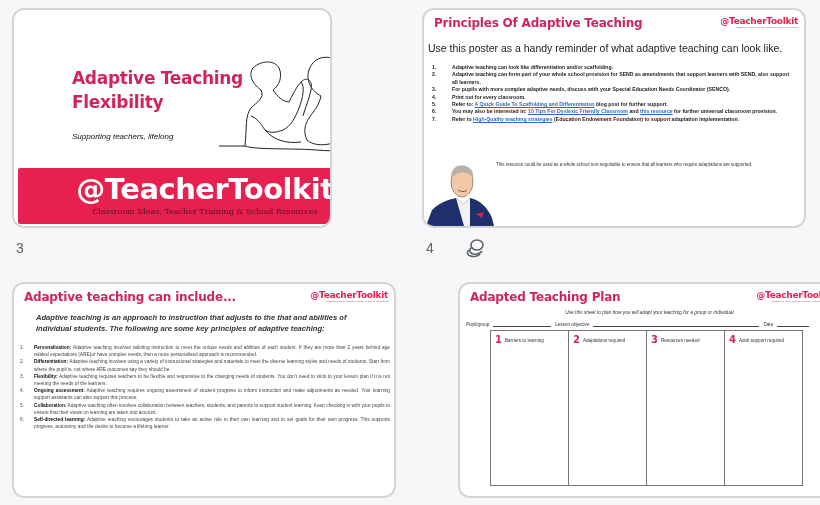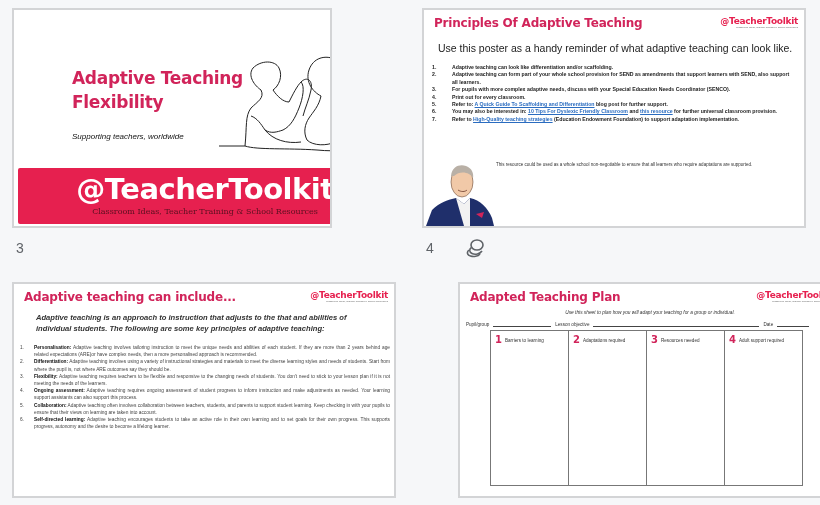--- a/index.html
+++ b/index.html
@@ -1,38 +1,38 @@
 <!DOCTYPE html>
 <html><head>
   <meta charset="utf-8">
   <style>
     * { box-sizing: border-box; margin: 0; padding: 0; }
     html, body { width: 820px; height: 505px; background: #f6f7f9; overflow: hidden; font-family: "Liberation Sans", sans-serif; }
     .grid { position: relative; width: 820px; height: 505px; }
     .card {
-      position: absolute; background: #fff; border: 2px solid #d3d4d6; border-radius: 0; overflow: hidden;
+      position: absolute; background: #fff; border: 2px solid #d3d4d6; border-radius: 12px; overflow: hidden;
     }
     .slide-num { position: absolute; font-size: 14px; color: #5f6368; font-family: "Liberation Sans", sans-serif; }
 
     
     #s3 { left: 12px; top: 8px; width: 320px; height: 220px; }
     #s3 .title { position: absolute; left: 58px; top: 56px; font-size: 17px; font-weight: bold; line-height: 24px; color: #d1245a; font-family: "DejaVu Sans", sans-serif; letter-spacing: -0.3px; }
     #s3 .sub { position: absolute; left: 58px; top: 122px; font-size: 8px; font-style: italic; color: #111; }
     #s3 .art { position: absolute; left: 203px; top: 36px; width: 160px; height: 118px; }
     #s3 .banner { position: absolute; left: 4px; top: 158px; width: 374px; height: 56px; background: #e6204f; border-radius: 2px; text-align: center; }
     #s3 .banner .big { font-size: 29px; font-weight: bold; color: #fff; line-height: 34px; margin-top: 4px; letter-spacing: -0.5px; font-family: "DejaVu Sans", sans-serif; }
     #s3 .banner .tag { font-size: 8px; color: #5a1020; line-height: 12px; font-family: "DejaVu Serif", serif; }
 
     
     #s4 { left: 422px; top: 8px; width: 384px; height: 220px; }
     .hdr-title { position: absolute; left: 10px; top: 6px; font-size: 12px; font-weight: bold; color: #d1245a; font-family: "DejaVu Sans", sans-serif; letter-spacing: -0.2px; }
     .hdr-logo { position: absolute; right: 6px; top: 6px; text-align: right; }
     .hdr-logo .l1 { font-size: 9px; font-weight: bold; color: #e6204f; font-family: "DejaVu Sans", sans-serif; letter-spacing: -0.3px; line-height: 10px; }
     .hdr-logo .l2 { font-size: 2.5px; color: #666; line-height: 4px; }
-    #s4 .lead { position: absolute; left: 14px; top: 32px; font-size: 10.5px; color: #222; }
+    #s4 .lead { position: absolute; left: 4px; top: 32px; font-size: 10.5px; color: #222; }
     #s4 ol { position: absolute; left: 8px; top: 54px; width: 362px; list-style: none; font-size: 5.2px; line-height: 7.4px; color: #222; font-weight: bold; }
     #s4 ol li { display: flex; }
     #s4 ol li .n { width: 20px; flex: none; }
     #s4 a { color: #2a6cc0; text-decoration: underline; }
     #s4 .person { position: absolute; left: 2px; top: 148px; width: 90px; height: 68px; }
     #s4 .note { position: absolute; left: 72px; top: 152px; width: 300px; font-size: 4.5px; line-height: 6.5px; color: #333; }
     .icon-collab { position: absolute; left: 464px; top: 238px; width: 22px; height: 20px; }
 
     
     #s5 { left: 12px; top: 282px; width: 384px; height: 216px; }
@@ -56,21 +56,21 @@
 </head>
 <body>
 
 <div class="grid">
 
   <div class="card" id="s3">
     <div class="title">
       <div>Adaptive Teaching</div>
       <div>Flexibility</div>
     </div>
-    <div class="sub">Supporting teachers, worldwide</div>
+    <div class="sub">Supporting teachers, lifelong</div>
     <svg class="art" viewBox="0 0 160 118" fill="none" stroke="#222" stroke-width="1">
       <path d="M2 100 L28 100 C30 80 28 70 34 62 C40 56 48 52 44 44 C38 40 30 30 36 22 C44 14 58 14 62 22 C66 30 62 40 56 44 C60 50 66 56 72 56 C76 48 80 40 84 36 C88 40 86 52 82 62 C78 72 74 80 66 84 C60 86 54 88 48 84 C44 78 40 72 34 70"></path>
       <path d="M28 100 C40 104 70 102 100 104 C120 106 140 104 156 100 C158 90 152 80 148 72 C142 62 130 60 122 66 C116 56 118 48 126 42 C132 34 130 20 120 14 C108 8 96 12 92 24 C88 36 96 46 104 50 C102 60 96 66 92 72 C88 78 86 86 90 94 C96 100 110 100 118 96"></path>
       <path d="M84 36 C90 30 96 34 94 44 C92 54 88 62 86 70"></path>
       <path d="M48 84 C56 94 70 98 84 96"></path>
     </svg>
     <div class="banner">
       <div class="big">@TeacherToolkit</div>
       <div class="tag">Classroom Ideas, Teacher Training &amp; School Resources</div>
     </div>

